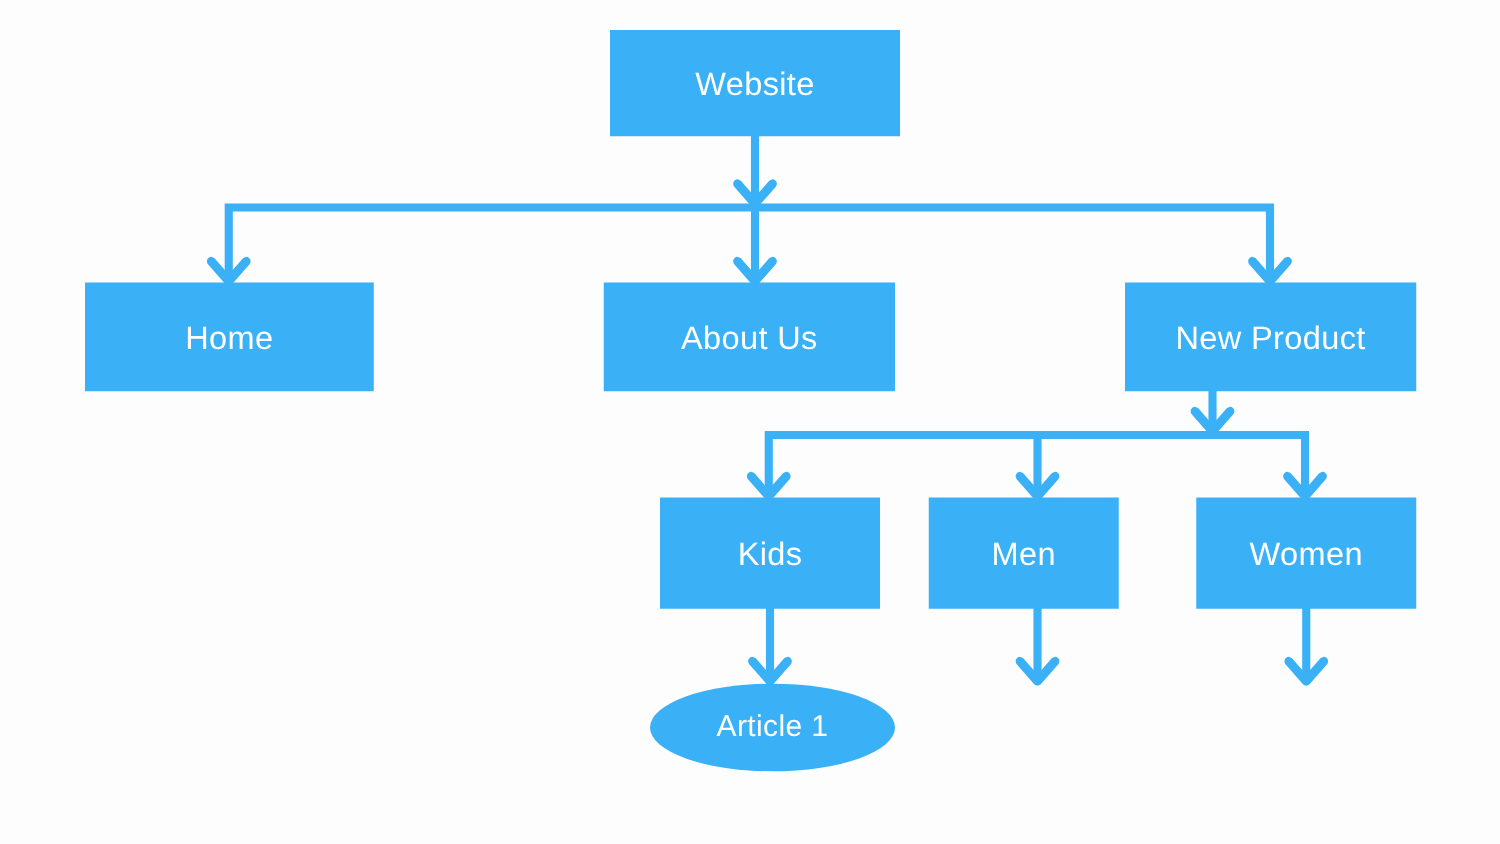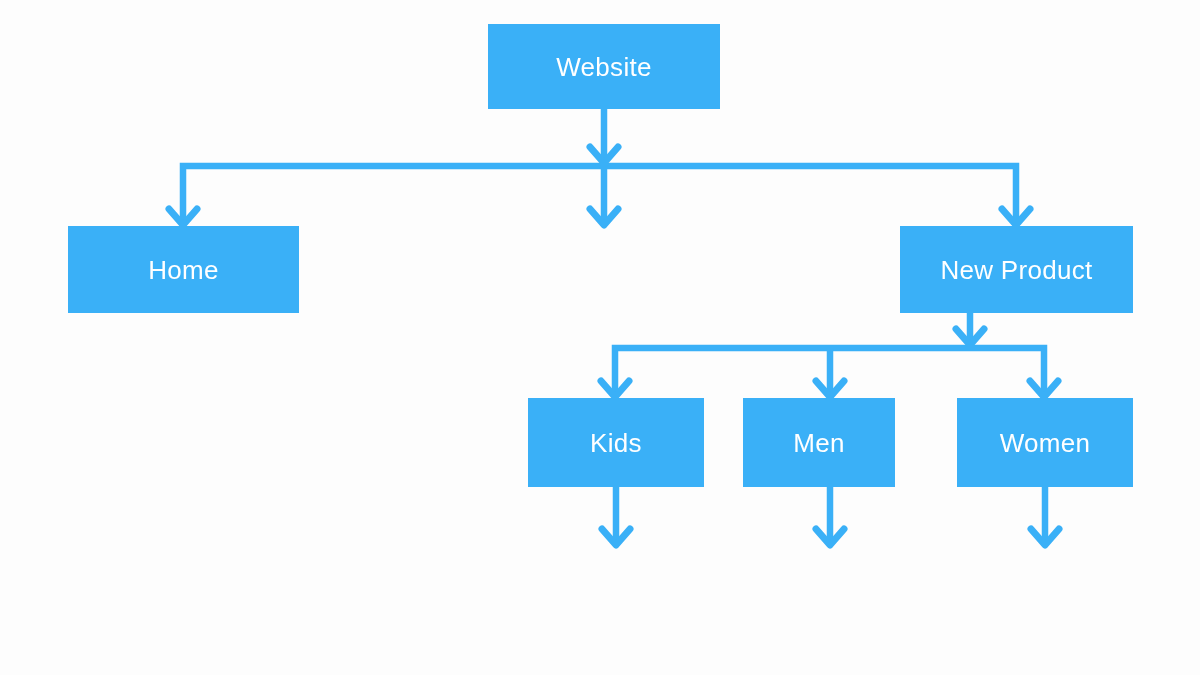--- a/index.html
+++ b/index.html
@@ -83,33 +83,39 @@
   </svg>
 
   <div class="node rect" style="left:488px; top:24px; width:232px; height:85px;">
     <span class="node-label">Website</span>
   </div>
 
   <div class="node rect" style="left:68px; top:226px; width:231px; height:87px;">
     <span class="node-label">Home</span>
   </div>
 
+  <div class="node rect" style="left:483px; top:226px; width:233px; height:87px;">
+    <span class="node-label">About Us</span>
+  </div>
 
   <div class="node rect" style="left:528px; top:398px; width:176px; height:89px;">
     <span class="node-label">Kids</span>
   </div>
 
   <div class="node rect" style="left:900px; top:226px; width:233px; height:87px;">
     <span class="node-label">New Product</span>
   </div>
 
   <div class="node rect" style="left:743px; top:398px; width:152px; height:89px;">
     <span class="node-label">Men</span>
   </div>
 
   <div class="node rect" style="left:957px; top:398px; width:176px; height:89px;">
     <span class="node-label">Women</span>
   </div>
 
+  <div class="node ellipse" style="left:520px; top:547px; width:196px; height:70px;">
+    <span class="node-label">Article 1</span>
+  </div>
 
 
 
 </div>
 
 </body></html>

